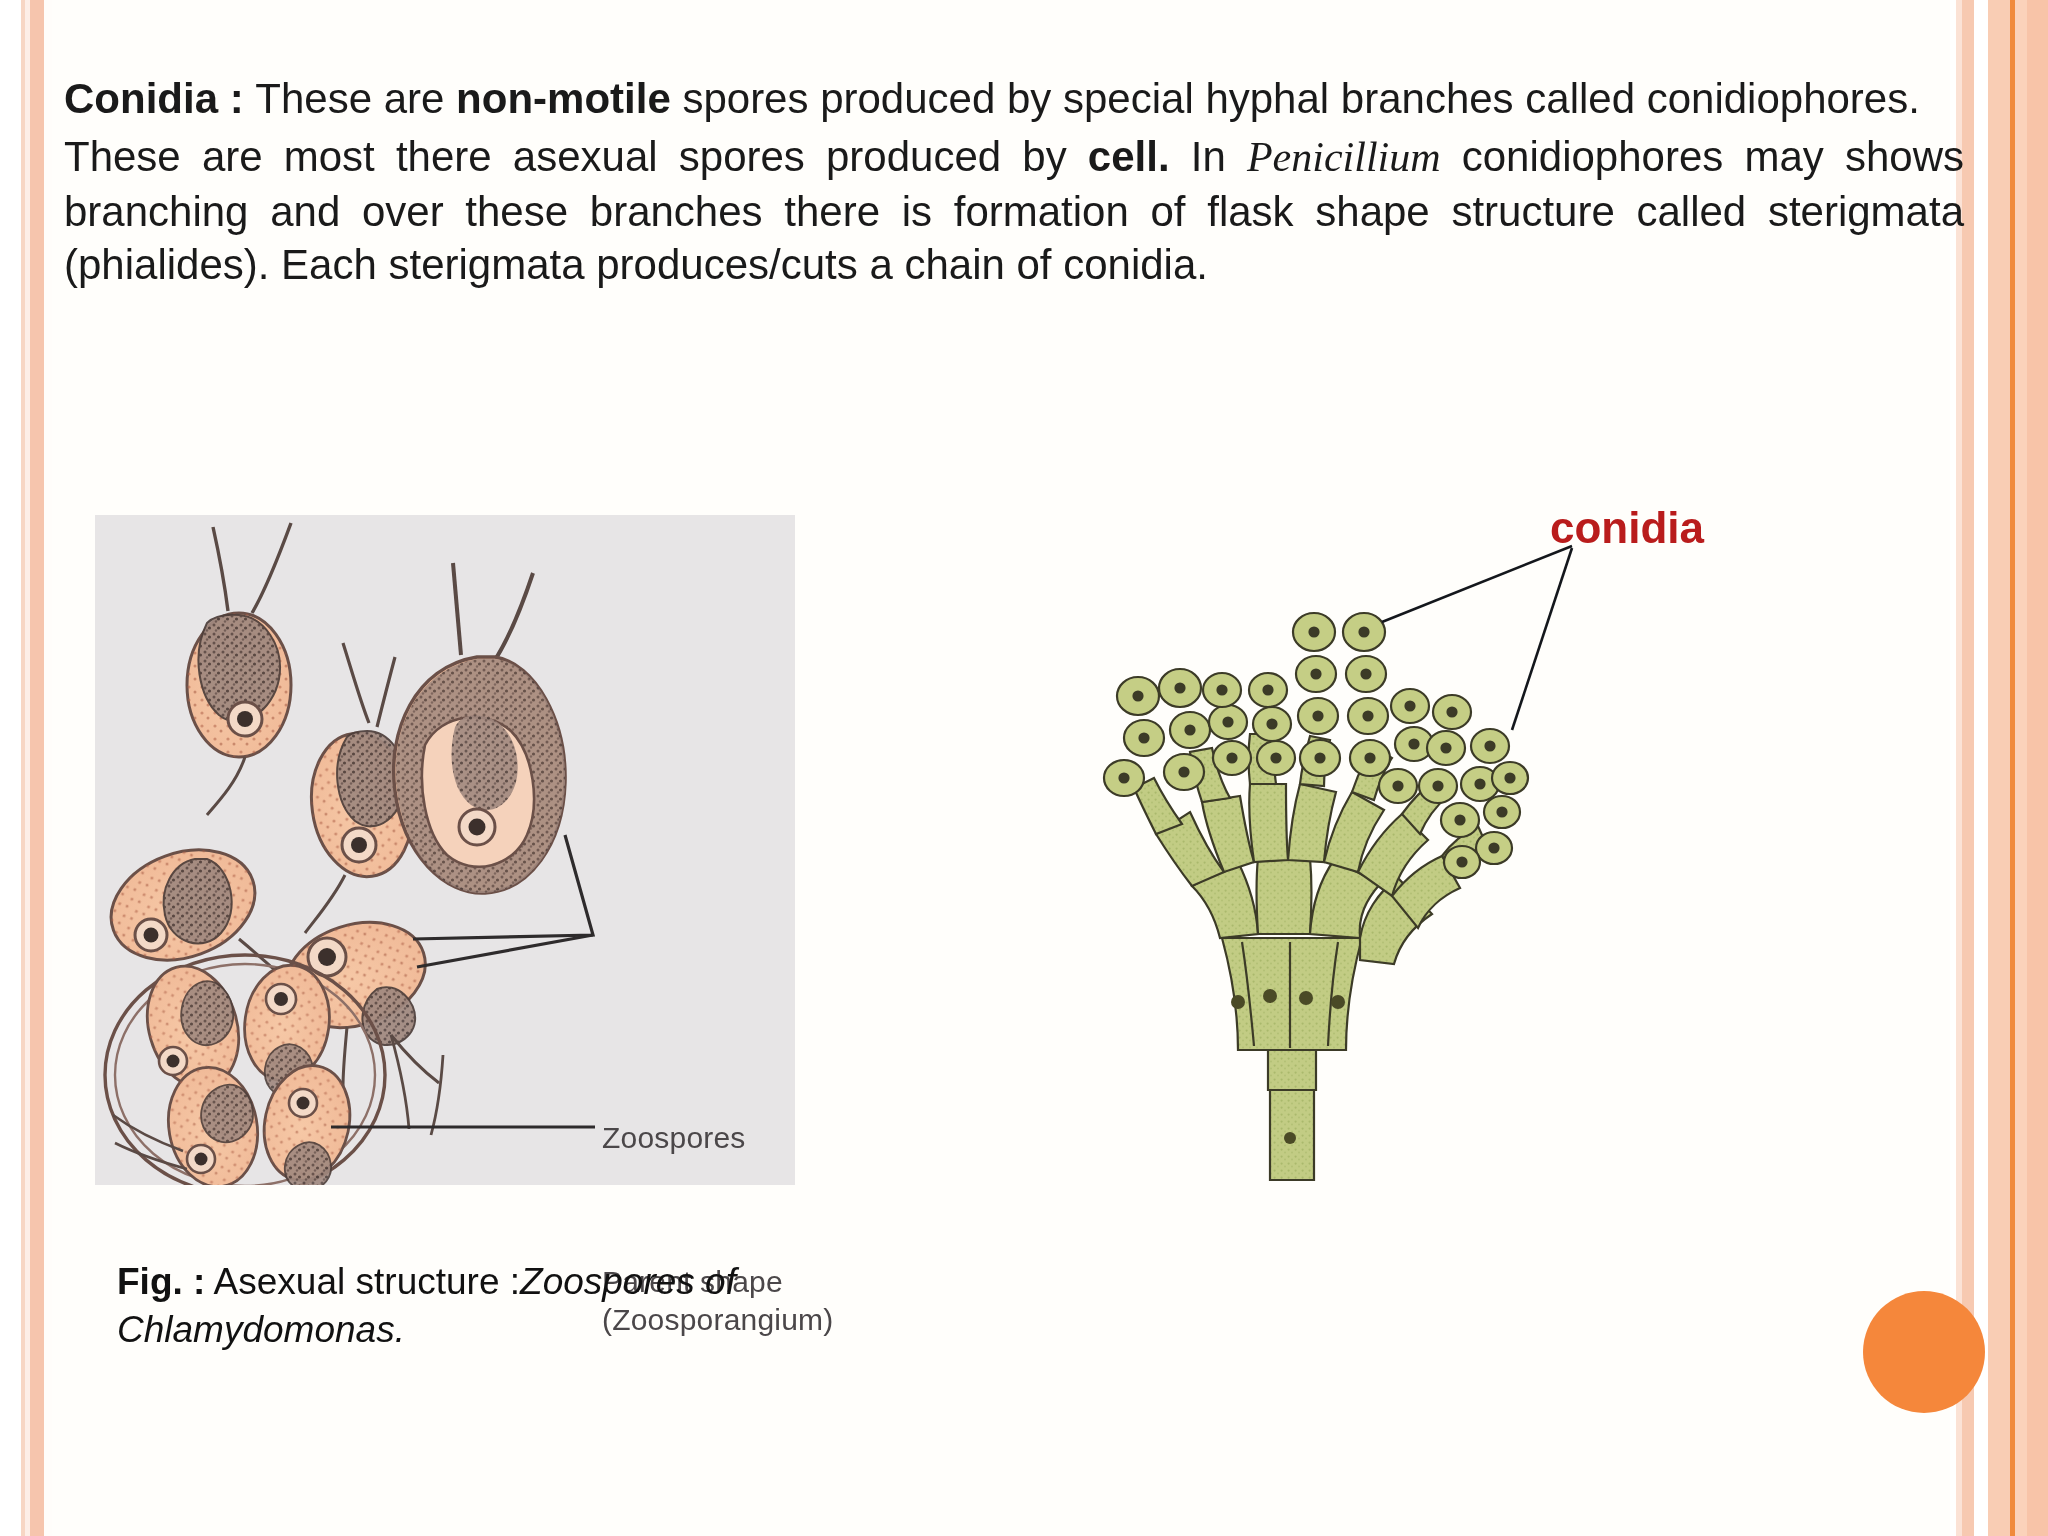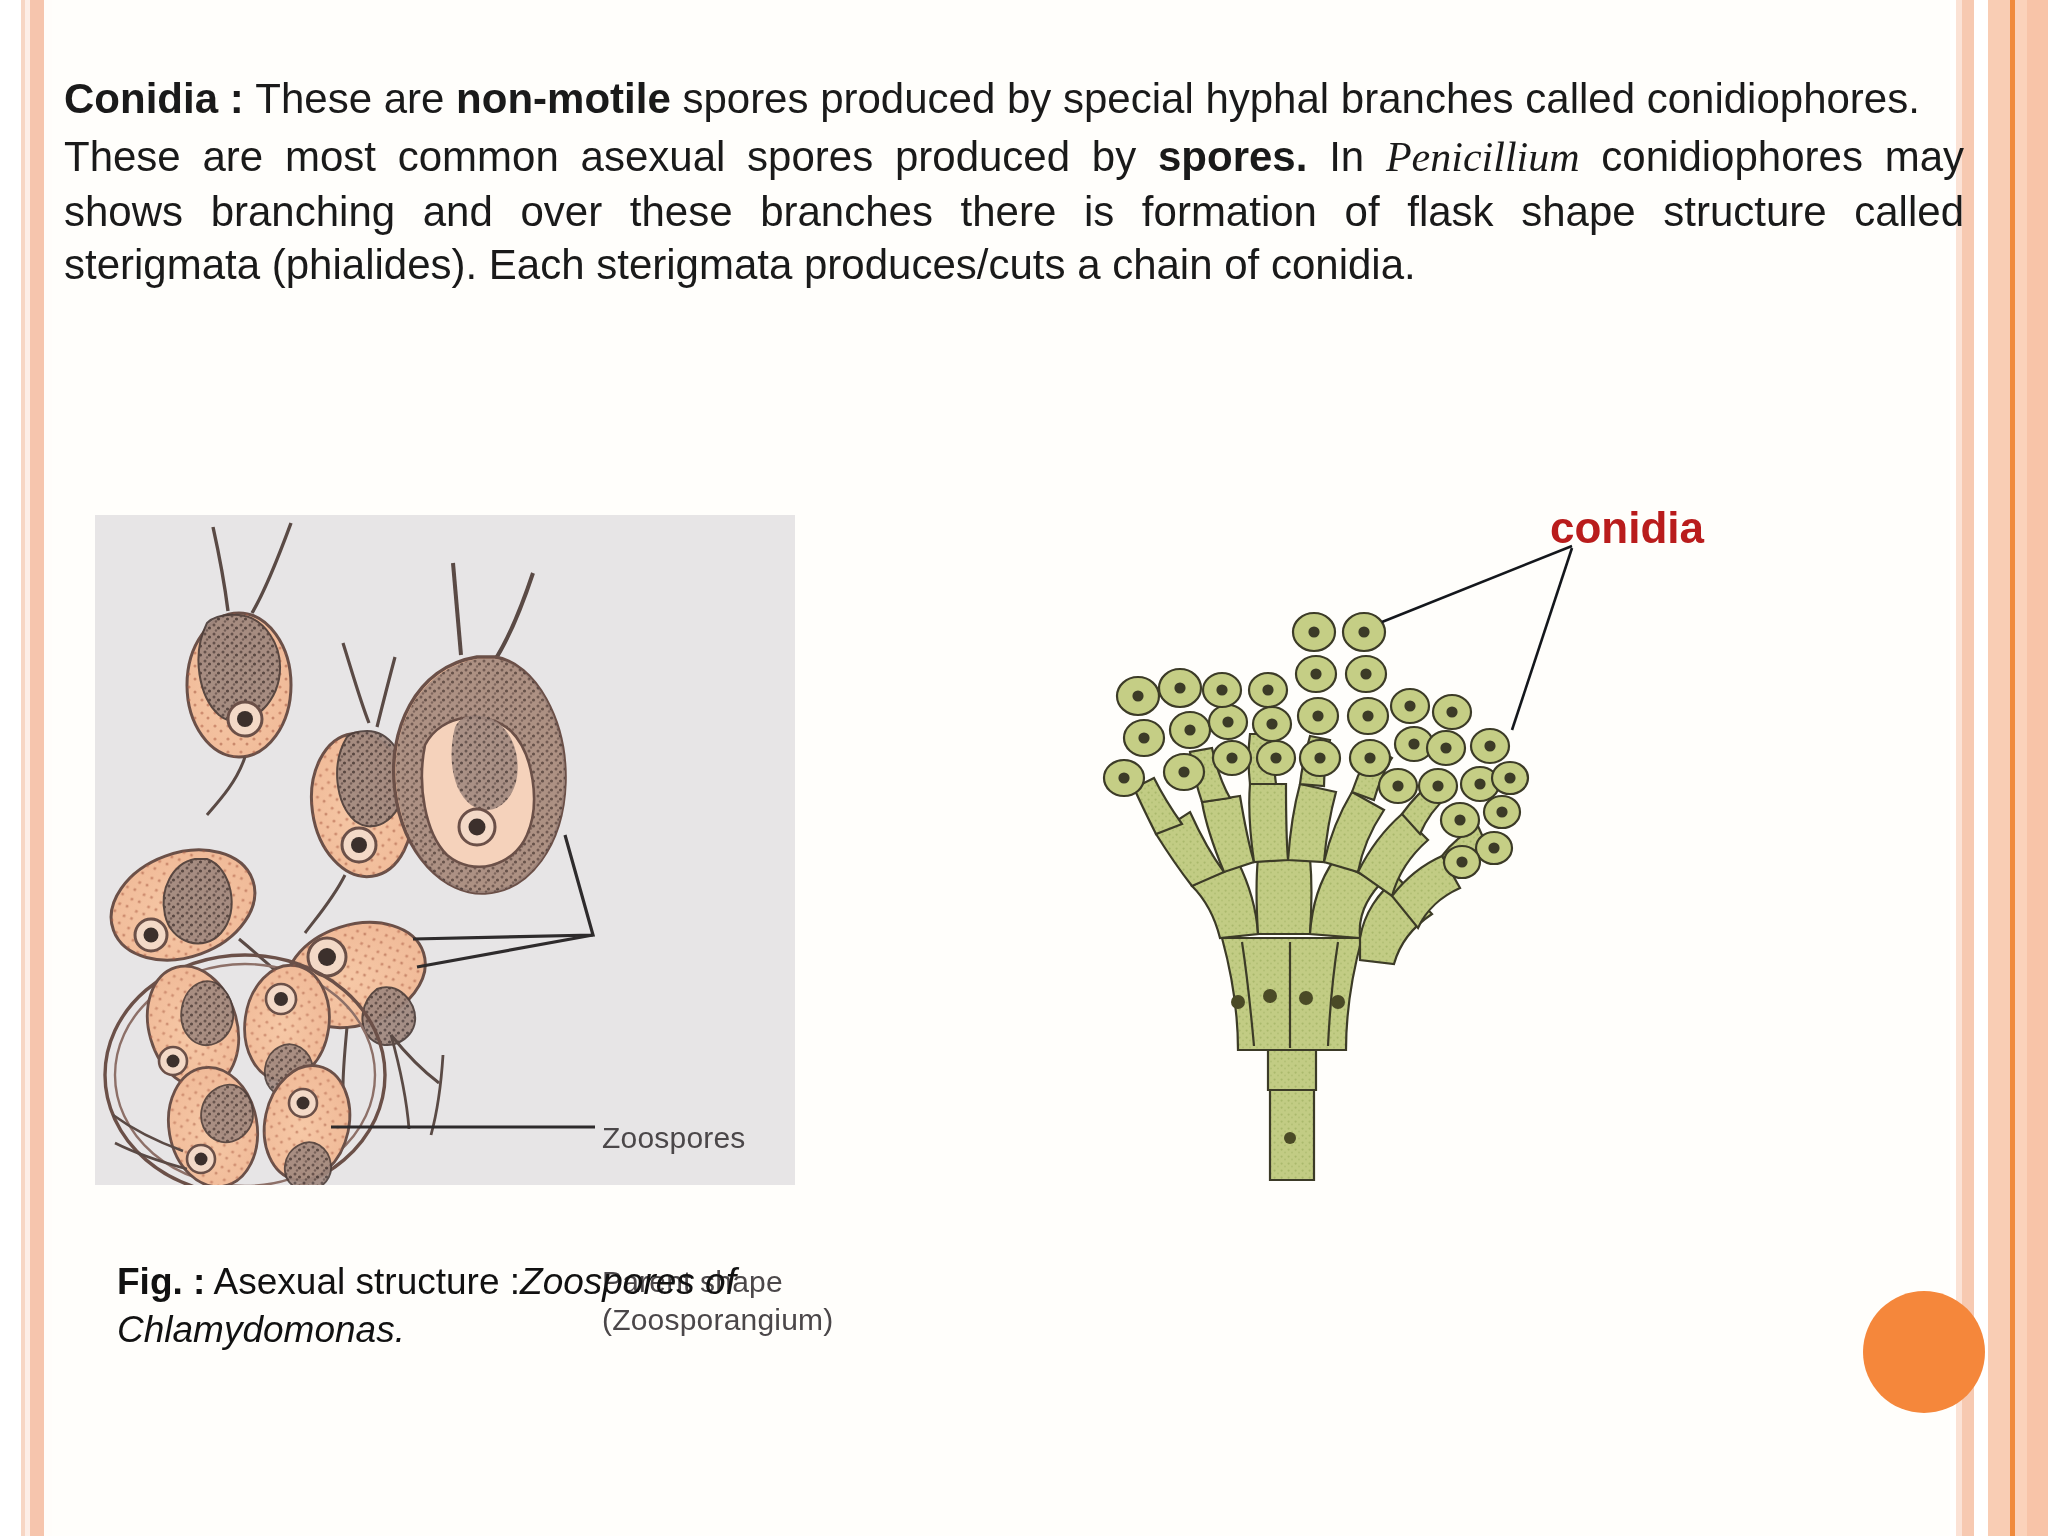--- a/index.html
+++ b/index.html
@@ -94,21 +94,21 @@
 </head>
 <body>
 
 <div class="slide">
 
   <div class="border-left"></div>
   <div class="border-right"></div>
 
   <div class="text-block">
     <p><span class="b">Conidia : </span><span>These are </span><span class="b">non-motile</span><span> spores produced by special hyphal branches called conidiophores.</span></p>
-    <p class="para2"><span>These are most common asexual spores produced by </span><span class="b">spores.</span><span> In </span><span class="i">Penicillium</span><span> conidiophores may shows branching and over these branches there is formation of flask shape structure called sterigmata (phialides). Each sterigmata produces/cuts a chain of conidia.</span></p>
+    <p class="para2"><span>These are most there asexual spores produced by </span><span class="b">cell.</span><span> In </span><span class="i">Penicillium</span><span> conidiophores may shows branching and over these branches there is formation of flask shape structure called sterigmata (phialides). Each sterigmata produces/cuts a chain of conidia.</span></p>
   </div>
 
   <div class="fig-left">
     <div class="plate"></div>
 
     <svg width="700" height="670" viewBox="0 0 700 670" style="position:absolute;left:0;top:0;">
       <defs>
         <radialGradient id="cellFill" cx="45%" cy="55%" r="70%">
           <stop offset="0%" stop-color="#f6c8a6"></stop>
           <stop offset="100%" stop-color="#efb795"></stop>

